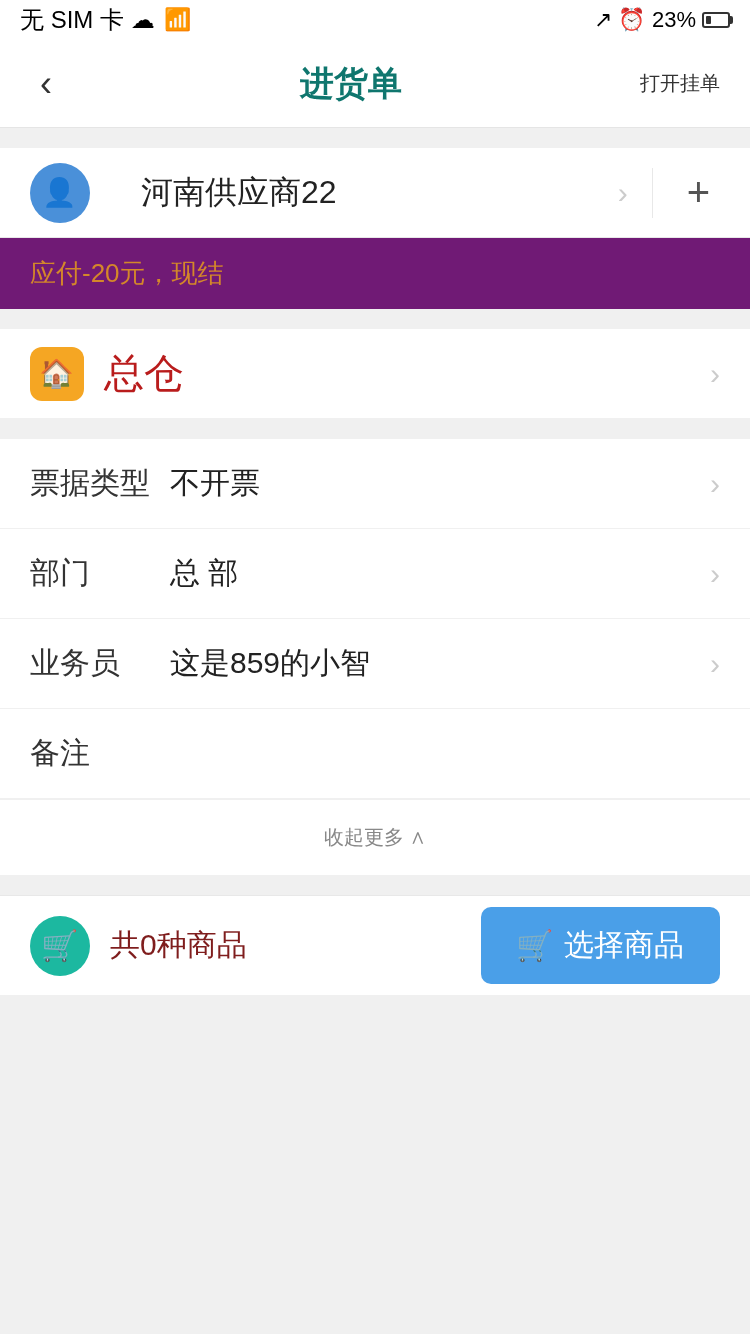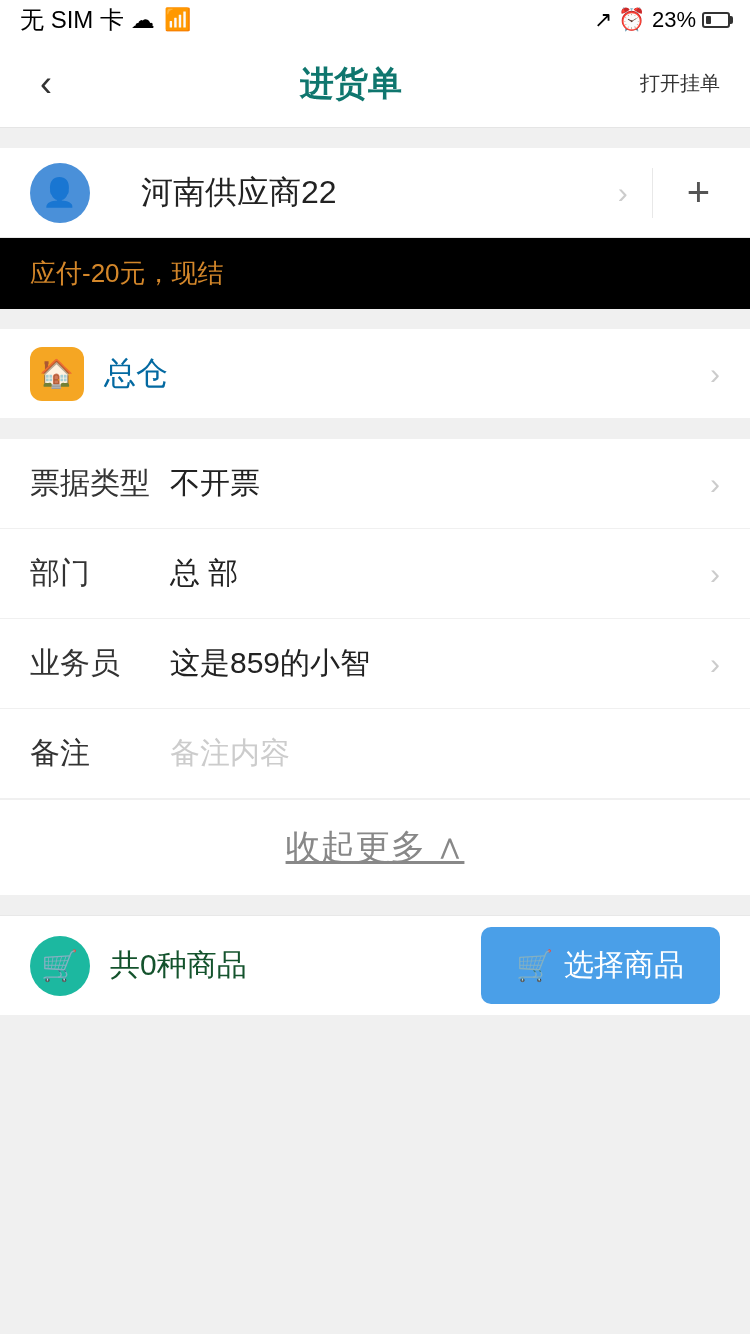--- a/index.html
+++ b/index.html
@@ -74,41 +74,41 @@
       display: flex; align-items: center; justify-content: center;
       color: #fff; font-size: 28px; margin-right: 20px; flex-shrink: 0;
     }
     .supplier-name { flex: 1; font-size: 32px; color: #222; margin-left: 31px; }
     .chevron { color: #ccc; font-size: 30px; }
     .divider-v { width: 1px; height: 50px; background: #e8e8e8; margin: 0 24px; }
     .plus-btn { font-size: 40px; color: #555; cursor: pointer; padding: 10px; }
 
     
     .info-banner {
-      background: #000000;
+      background: #701a75;
       padding: 18px 30px;
       font-size: 26px;
       color: #d4872a;
     }
 
     
     .section-row {
       background: #fff;
       display: flex;
       align-items: center;
       padding: 0 30px;
       height: 90px;
     }
     .section-icon {
       width: 54px; height: 54px; border-radius: 12px;
       background: #f5a623;
       display: flex; align-items: center; justify-content: center;
       color: #fff; font-size: 28px; margin-right: 20px; flex-shrink: 0;
     }
-    .section-label { flex: 1; font-size: 32px; color: #0369a1; }
+    .section-label { flex: 1; font-size: 40px; color: #b91c1c; }
 
     
     .form-row {
       background: #fff;
       display: flex;
       align-items: center;
       padding: 0 30px;
       height: 90px;
       border-bottom: 1px solid #f0f0f0;
     }
@@ -124,42 +124,41 @@
       color: #222;
     }
     .form-value.placeholder { color: #ccc; }
 
     
     .collapse-row {
       background: #fff;
       text-align: center;
       padding: 24px 0;
       color: #888;
-      font-size: 35px;
+      font-size: 20px;
       border-top: 1px solid #f0f0f0;
       cursor: pointer;
-      text-decoration: underline;
     }
 
     
     .bottom-bar {
       background: #fff;
       display: flex;
       align-items: center;
       padding: 0 30px;
       height: 100px;
       border-top: 1px solid #e8e8e8;
     }
     .product-icon-wrap {
       width: 60px; height: 60px; border-radius: 50%;
       background: #1cb8a0;
       display: flex; align-items: center; justify-content: center;
       color: #fff; font-size: 30px; margin-right: 20px; flex-shrink: 0;
     }
-    .product-count { flex: 1; font-size: 30px; color: #14532d; }
+    .product-count { flex: 1; font-size: 30px; color: #7f1d1d; }
     .select-btn {
       background: #4a9fe8;
       color: #fff;
       font-size: 30px;
       padding: 18px 36px;
       border-radius: 10px;
       cursor: pointer;
       display: flex;
       align-items: center;
       gap: 10px;
@@ -236,21 +235,20 @@
   </div>
 
   <div class="form-row">
     <span class="form-key">业务员</span>
     <span class="form-value">这是859的小智</span>
     <span class="chevron">›</span>
   </div>
 
   <div class="form-row">
     <span class="form-key">备注</span>
-    <span class="form-value placeholder">备注内容</span>
   </div>
 
 </div>
 
 <div class="collapse-row">
   <span>收起更多 ∧</span>
 </div>
 
 <div class="separator"></div>
 

